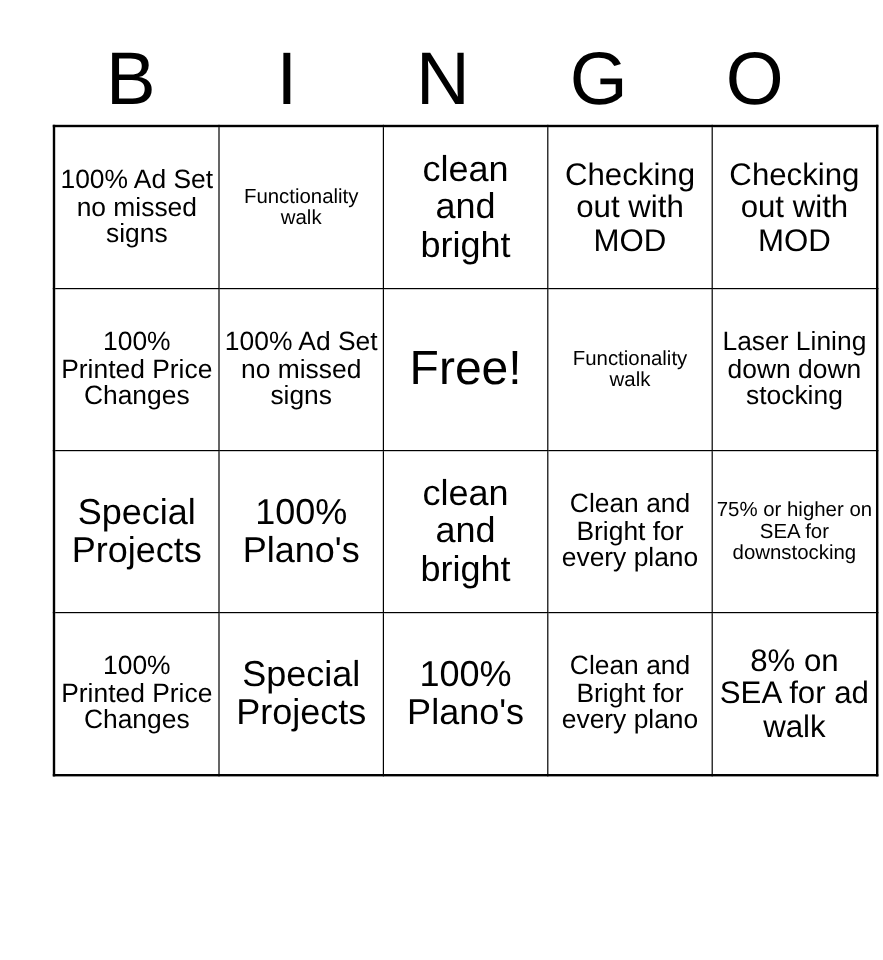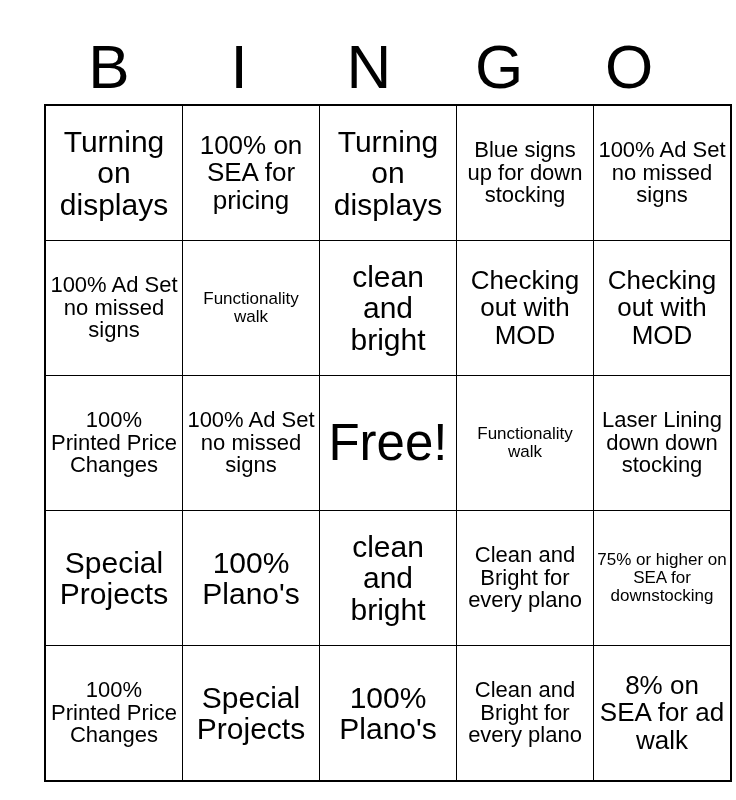--- a/index.html
+++ b/index.html
@@ -57,58 +57,41 @@
     vertical-align: middle;
     overflow: hidden;
     word-wrap: break-word;
   }
   .cell-text {
     display: block;
     line-height: 1.04;
     font-weight: 400;
   }
   
-  .fs-xl  { font-size: 51px; }   
+  .fs-xl  { font-size: 40px; }   
   .fs-lg  { font-size: 30px; }   
   .fs-md  { font-size: 26px; }   
   .fs-sm  { font-size: 22px; }   
   .fs-xs  { font-size: 17px; }   
 </style>
 </head>
 <body>
 
 <div id="bingo-card">
 
   <div id="header-row">
     <div class="header-letter">B</div>
     <div class="header-letter">I</div>
     <div class="header-letter">N</div>
     <div class="header-letter">G</div>
     <div class="header-letter">O</div>
   </div>
 
   <table id="grid">
     <tbody>
-      <tr>
-        <td>
-            <span class="cell-text fs-lg">Turning on displays</span>
-          </td>
-        <td>
-            <span class="cell-text fs-md">100% on SEA for pricing</span>
-          </td>
-        <td>
-            <span class="cell-text fs-lg">Turning on displays</span>
-          </td>
-        <td>
-            <span class="cell-text fs-sm">Blue signs up for down stocking</span>
-          </td>
-        <td>
-            <span class="cell-text fs-sm">100% Ad Set no missed signs</span>
-          </td>
-      </tr>
       <tr>
         <td>
             <span class="cell-text fs-sm">100% Ad Set no missed signs</span>
           </td>
         <td>
             <span class="cell-text fs-xs">Functionality walk</span>
           </td>
         <td>
             <span class="cell-text fs-lg">clean and bright</span>
           </td>

